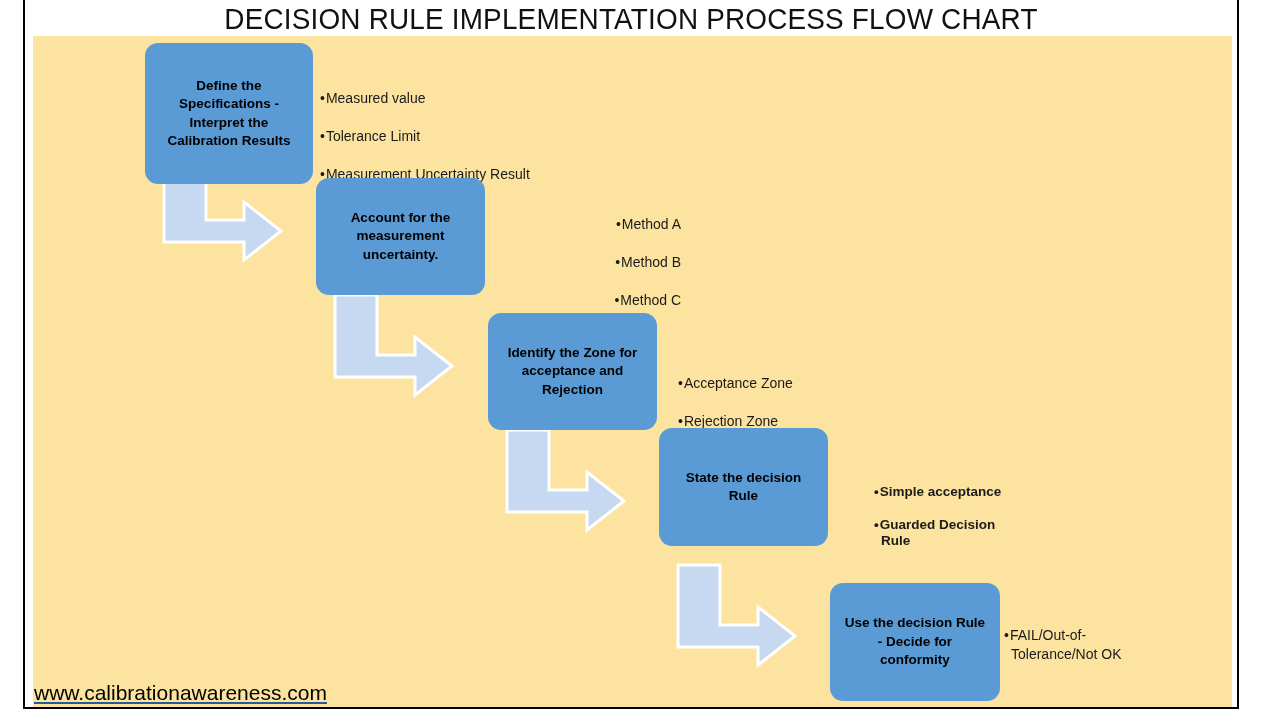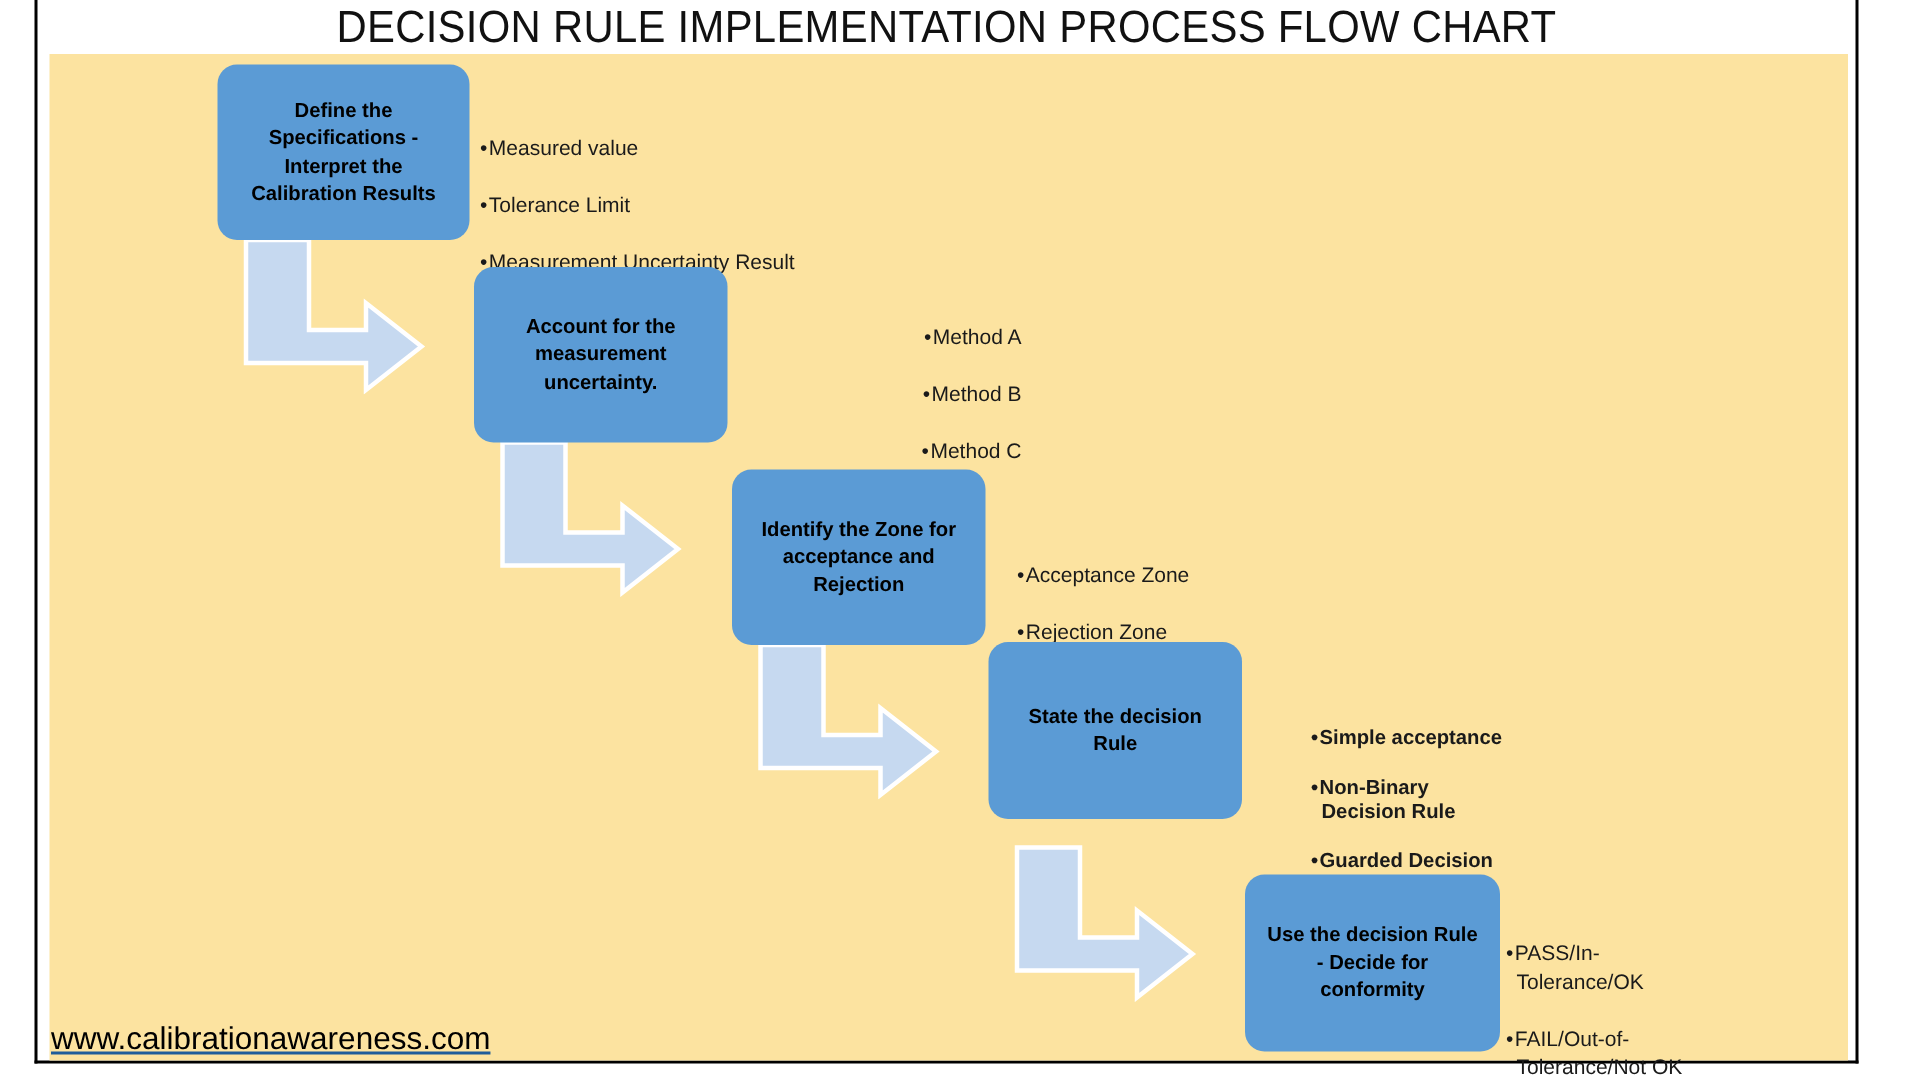--- a/index.html
+++ b/index.html
@@ -145,21 +145,21 @@
   </svg>
 
   <svg class="arrow" style="left:503px; top:428px;" width="125" height="105" viewBox="0 0 125 105">
     <path d="M4 2 L46 2 L46 62 L84 62 L84 44 L121 73 L84 102 L84 84 L4 84 Z" fill="#C6D9F0" stroke="#FFFFFF" stroke-width="3"></path>
   </svg>
 
   <svg class="arrow" style="left:674px; top:563px;" width="125" height="105" viewBox="0 0 125 105">
     <path d="M4 2 L46 2 L46 62 L84 62 L84 44 L121 73 L84 102 L84 84 L4 84 Z" fill="#C6D9F0" stroke="#FFFFFF" stroke-width="3"></path>
   </svg>
 
-  <div class="pbox" style="left:145px; top:43px; width:168px; height:117px;">
+  <div class="pbox" style="left:145px; top:43px; width:168px; height:141px;">
     <span style="white-space: pre-line;">Define the
 Specifications -
 Interpret the
 Calibration Results</span>
   </div>
   <div class="blist" style="left:320px; top:70px; width:240px;">
     <span class="bi">Measured value</span>
     <span class="bi">Tolerance Limit</span>
     <span class="bi">Measurement Uncertainty Result</span>
   </div>
@@ -184,29 +184,27 @@
     <span class="bi">Acceptance Zone</span>
     <span class="bi">Rejection Zone</span>
   </div>
 
   <div class="pbox" style="left:659px; top:428px; width:169px; height:118px;">
     <span style="white-space: pre-line;">State the decision
 Rule</span>
   </div>
   <div class="blist bold" style="left:834px; top:467px; width:185px;">
     <span class="bi">Simple acceptance</span>
-    <span class="bi">Non-Binary<span class="cont">Decision Rule</span></span>
     <span class="bi">Guarded Decision<span class="cont">Rule</span></span>
   </div>
 
   <div class="pbox" style="left:830px; top:583px; width:170px; height:118px;">
     <span style="white-space: pre-line;">Use the decision Rule
 -  Decide for
 conformity</span>
   </div>
   <div class="blist" style="left:1004px; top:607px; width:180px;">
-    <span class="bi">PASS/In-<span class="cont">Tolerance/OK</span></span>
     <span class="bi">FAIL/Out-of-<span class="cont">Tolerance/Not OK</span></span>
   </div>
 
   <a class="weblink" href="#">www.calibrationawareness.com</a>
 
 </div>
 
 </body></html>

